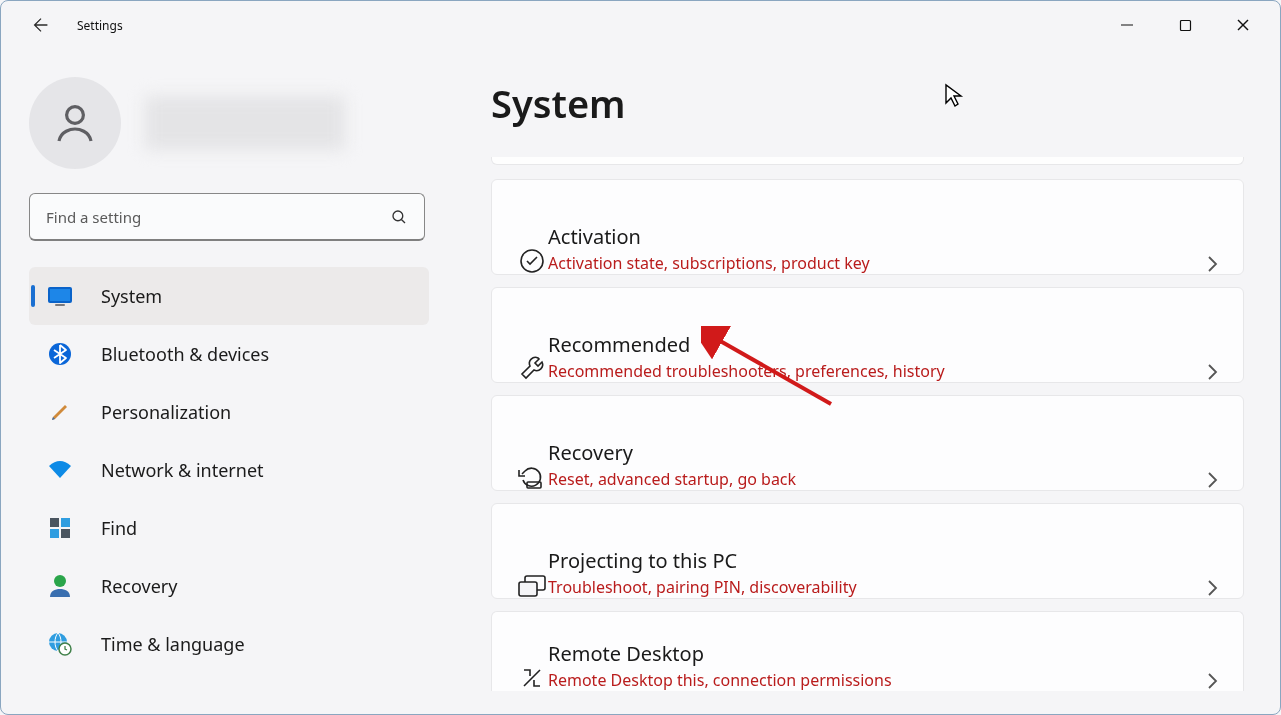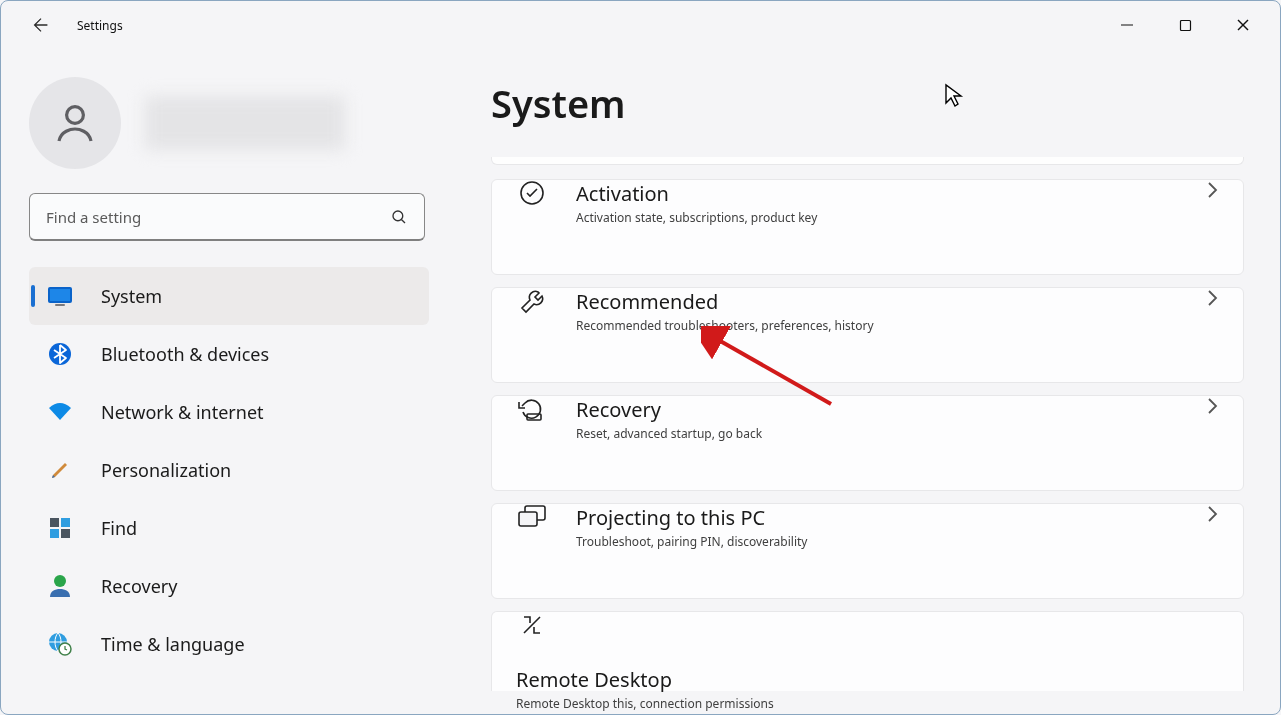--- a/index.html
+++ b/index.html
@@ -132,40 +132,39 @@
     border: 1px solid #e7e7e9;
     border-top: none;
     border-radius: 0 0 6px 6px;
     background: #fefefe;
     margin-bottom: 14px;
   }
   .card {
     border: 1px solid #e7e7e9;
     border-radius: 6px;
     background: #fdfdfe;
-    display:flex; align-items:flex-start;
+    display:flex; align-items:flex-end;
     height: 96px;
     padding: 0 24px 0 24px;
     margin-bottom: 12px;
-    gap: 28px;
   }
   .card .lefticon {
     width: 32px;
     display:flex; align-items:center; justify-content:center;
     color:#333;
   }
   .card .text { flex:1; }
   .card .ctitle {
     font-size: 20px;
     color: #1a1a1a;
     margin-bottom: 2px;
   }
   .card .csub {
-    font-size: 12px;
-    color: #404040;
+    font-size: 16px;
+    color: #b91c1c;
   }
   .card .chev { color:#555; }
 
   
   .arrow-ann {
     position: absolute;
     left: 700px; top: 325px;
     pointer-events:none;
   }
 
@@ -247,35 +246,35 @@
           <svg width="22" height="26" viewBox="0 0 22 26">
               <circle cx="11" cy="13" r="11" fill="#0a66d8"></circle>
               <path d="M11 4v18l6-5-12-8m0 8l12-8-6-5" fill="none" stroke="#fff" stroke-width="1.8" stroke-linejoin="round"></path>
             </svg>
         </span>
         <span class="label">Bluetooth &amp; devices</span>
       </div>
 
       <div class="nav-item">
         <span class="icon-slot">
-          <svg width="26" height="20" viewBox="0 0 26 20">
-              <path d="M2 6 Q13 -4 24 6 L13 18 Z" fill="#0d8ae6"></path>
-            </svg>
-        </span>
-        <span class="label">Network &amp; internet</span>
-      </div>
-
-      <div class="nav-item">
-        <span class="icon-slot">
           <svg width="24" height="24" viewBox="0 0 24 24">
               <path d="M4 20l3-1 12-12-2-2L5 17z" fill="#d08a3b"></path>
               <path d="M4 20l3-1-2-2z" fill="#3a6fb0"></path>
             </svg>
         </span>
         <span class="label">Personalization</span>
+      </div>
+
+      <div class="nav-item">
+        <span class="icon-slot">
+          <svg width="26" height="20" viewBox="0 0 26 20">
+              <path d="M2 6 Q13 -4 24 6 L13 18 Z" fill="#0d8ae6"></path>
+            </svg>
+        </span>
+        <span class="label">Network &amp; internet</span>
       </div>
 
       <div class="nav-item">
         <span class="icon-slot">
           <svg width="22" height="22" viewBox="0 0 22 22">
               <rect x="1" y="1" width="9" height="9" fill="#4a5560"></rect>
               <rect x="12" y="1" width="9" height="9" fill="#2f9de0"></rect>
               <rect x="1" y="12" width="9" height="9" fill="#2f9de0"></rect>
               <rect x="12" y="12" width="9" height="9" fill="#4a5560"></rect>
             </svg>
@@ -377,21 +376,21 @@
         <div class="ctitle">Projecting to this PC</div>
         <div class="csub">Troubleshoot, pairing PIN, discoverability</div>
       </div>
       <span class="chev">
         <svg width="14" height="20" viewBox="0 0 14 20" fill="none" stroke="#555" stroke-width="1.8">
             <path d="M4 3l7 7-7 7"></path>
           </svg>
       </span>
     </div>
 
-    <div class="card" style="margin-bottom:0; border-bottom:none; border-bottom-left-radius:0; border-bottom-right-radius:0; height:80px;flex-direction:column;">
+    <div class="card" style="margin-bottom:0; border-bottom:none; border-bottom-left-radius:0; border-bottom-right-radius:0; height:80px;">
       <span class="lefticon">
         <svg width="26" height="26" viewBox="0 0 26 26" fill="none" stroke="#222" stroke-width="1.6">
             <path d="M5 21l16-16M5 5l6 0 0 6M21 21l-6 0 0-6"></path>
           </svg>
       </span>
       <div class="text">
         <div class="ctitle">Remote Desktop</div>
         <div class="csub">Remote Desktop this, connection permissions</div>
       </div>
       <span class="chev">

